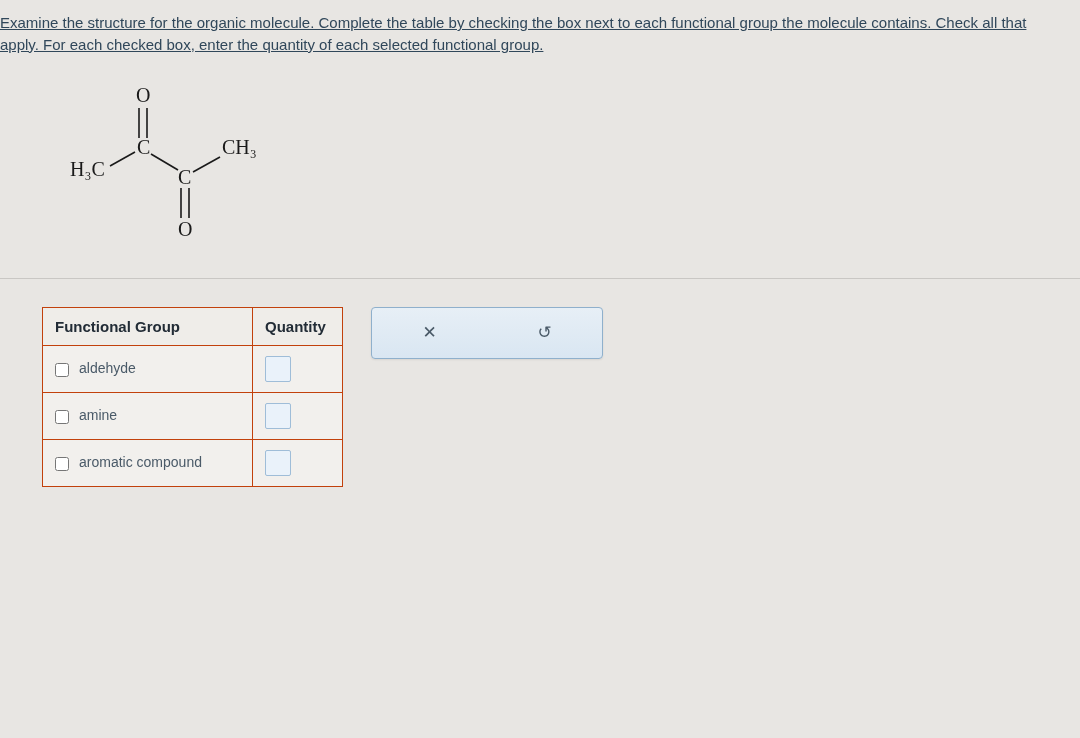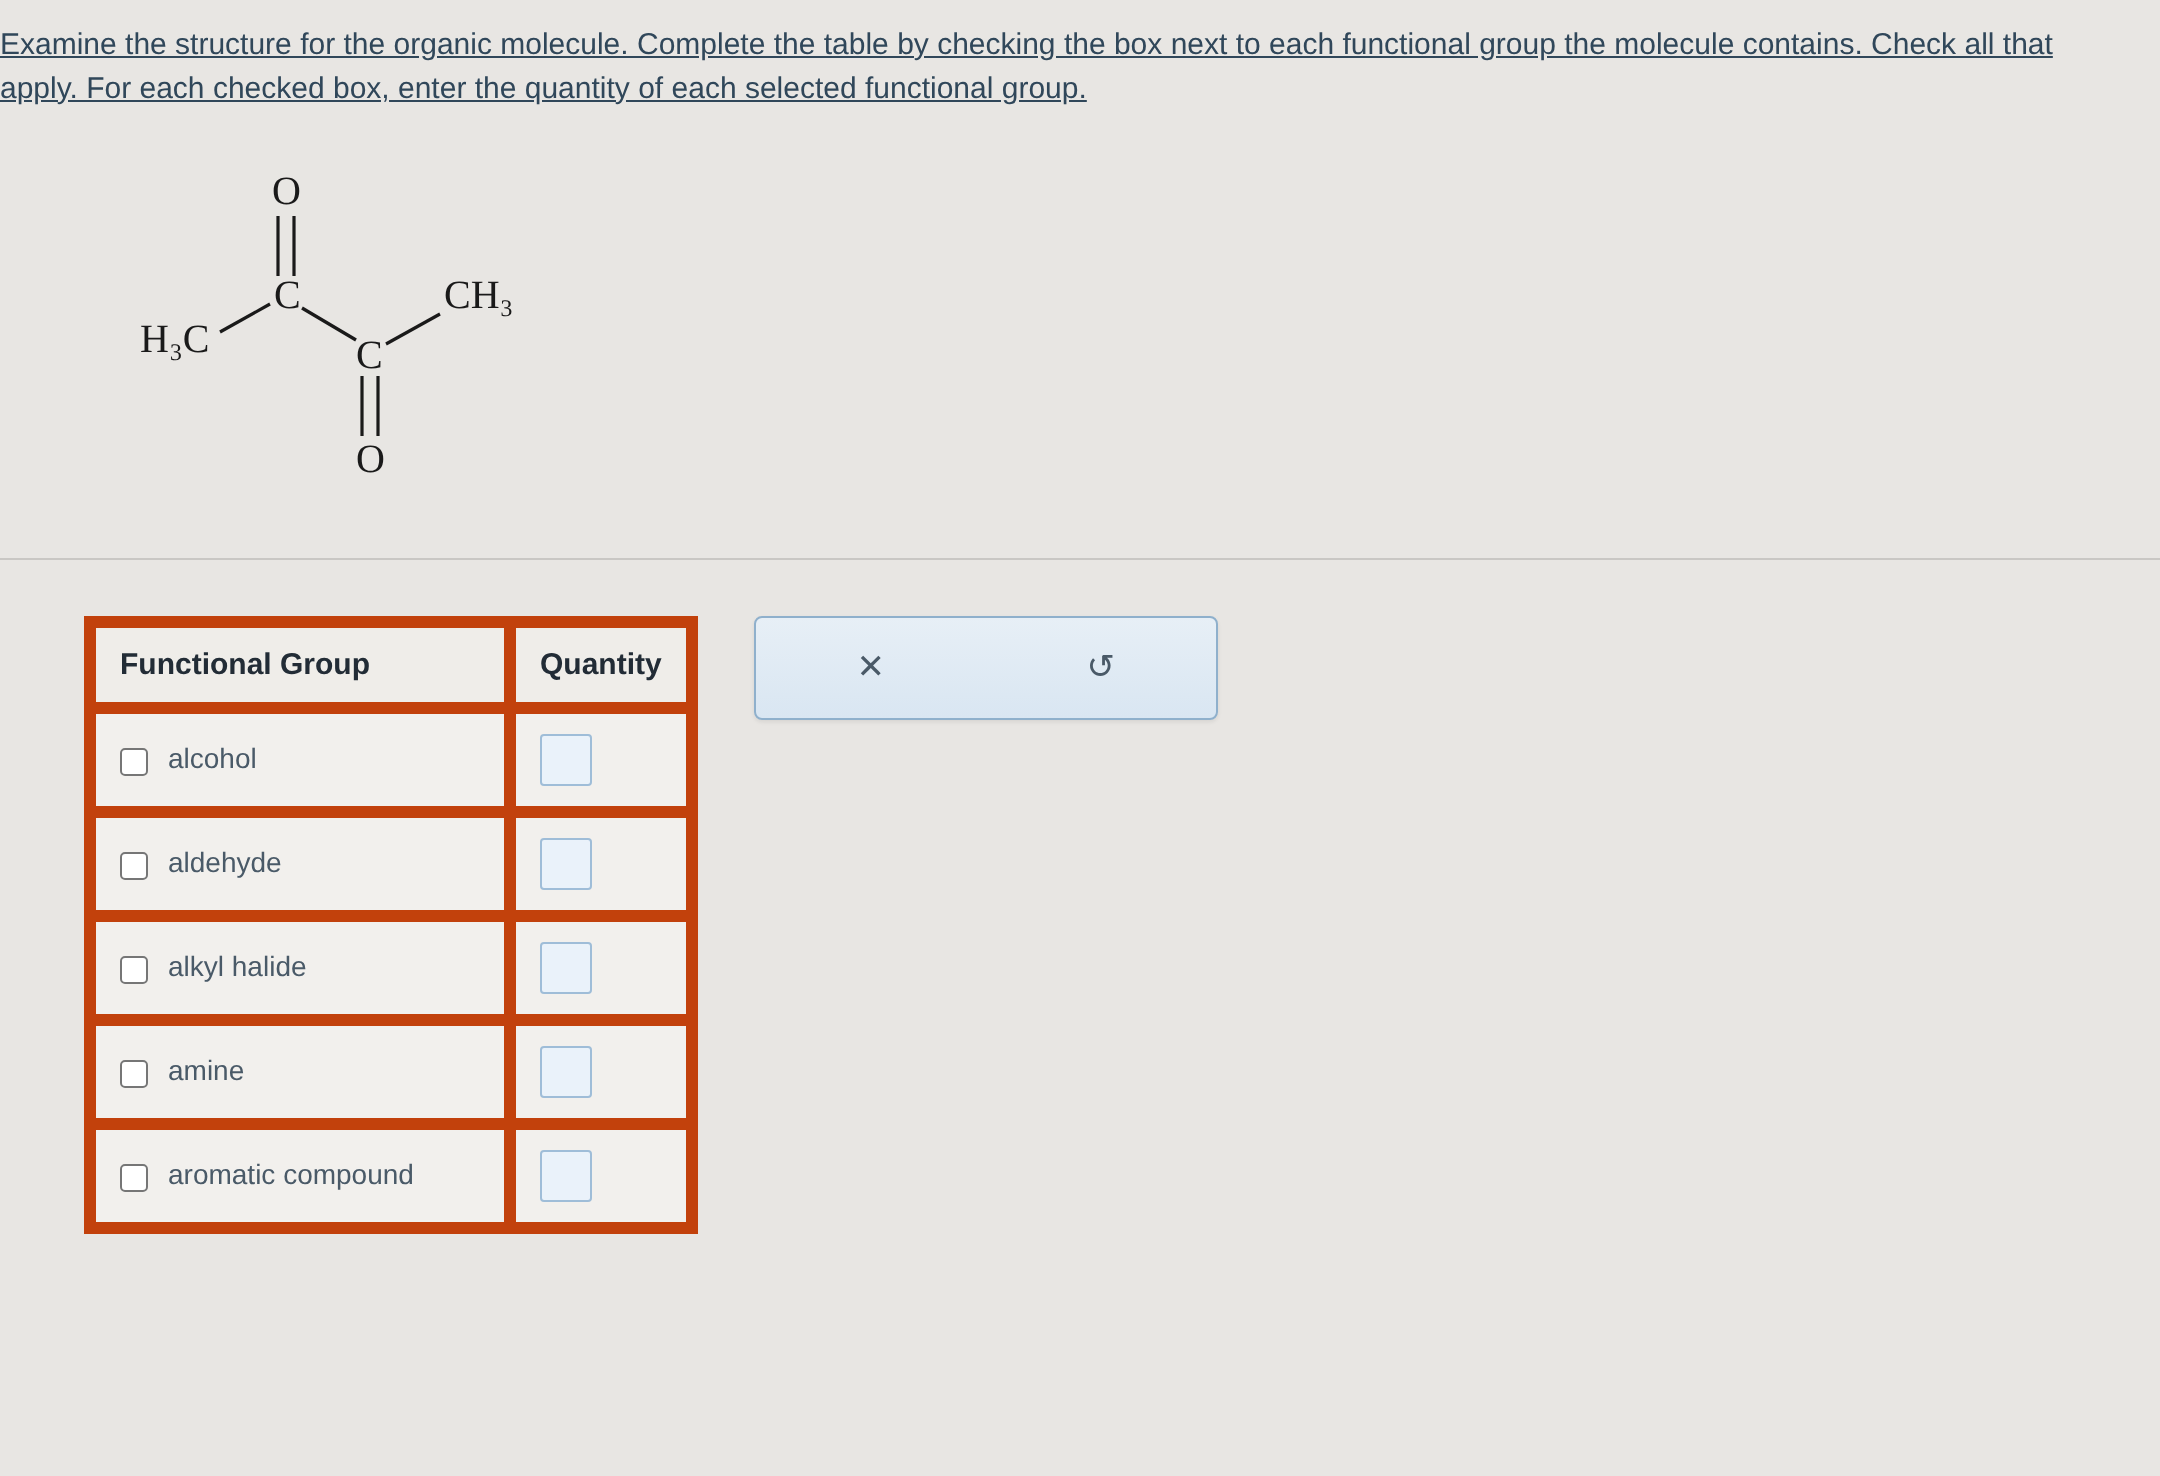--- a/index.html
+++ b/index.html
@@ -36,21 +36,21 @@
     display: flex;
     align-items: flex-start;
     gap: 28px;
     padding-left: 42px;
   }
   table.func {
     border-collapse: collapse;
     background: #f2f0ed;
   }
   table.func th, table.func td {
-    border: 6px solid #c2410c;
+    border: 1px solid #c2410c;
     padding: 10px 12px;
     text-align: left;
     vertical-align: middle;
   }
   table.func th {
     font-weight: 700;
     font-size: 15px;
     color: #222c36;
     background: #efede9;
   }
@@ -140,29 +140,21 @@
   <div class="content-row">
     <table class="func">
       <thead>
         <tr>
           <th class="fg-col">Functional Group</th>
           <th class="qty-col">Quantity</th>
         </tr>
       </thead>
       <tbody id="fg-body">
           <tr>
-            <td class="fg-col"><input type="checkbox" class="chk" style=""><span>alcohol</span></td>
-            <td class="qty-cell"><input type="text" class="qty-box" value="" style=""></td>
-          </tr>
-          <tr>
             <td class="fg-col"><input type="checkbox" class="chk" style=""><span>aldehyde</span></td>
-            <td class="qty-cell"><input type="text" class="qty-box" value="" style=""></td>
-          </tr>
-          <tr>
-            <td class="fg-col"><input type="checkbox" class="chk" style=""><span>alkyl halide</span></td>
             <td class="qty-cell"><input type="text" class="qty-box" value="" style=""></td>
           </tr>
           <tr>
             <td class="fg-col"><input type="checkbox" class="chk" style=""><span>amine</span></td>
             <td class="qty-cell"><input type="text" class="qty-box" value="" style=""></td>
           </tr>
           <tr>
             <td class="fg-col"><input type="checkbox" class="chk" style=""><span>aromatic compound</span></td>
             <td class="qty-cell"><input type="text" class="qty-box" value="" style=""></td>
           </tr>

